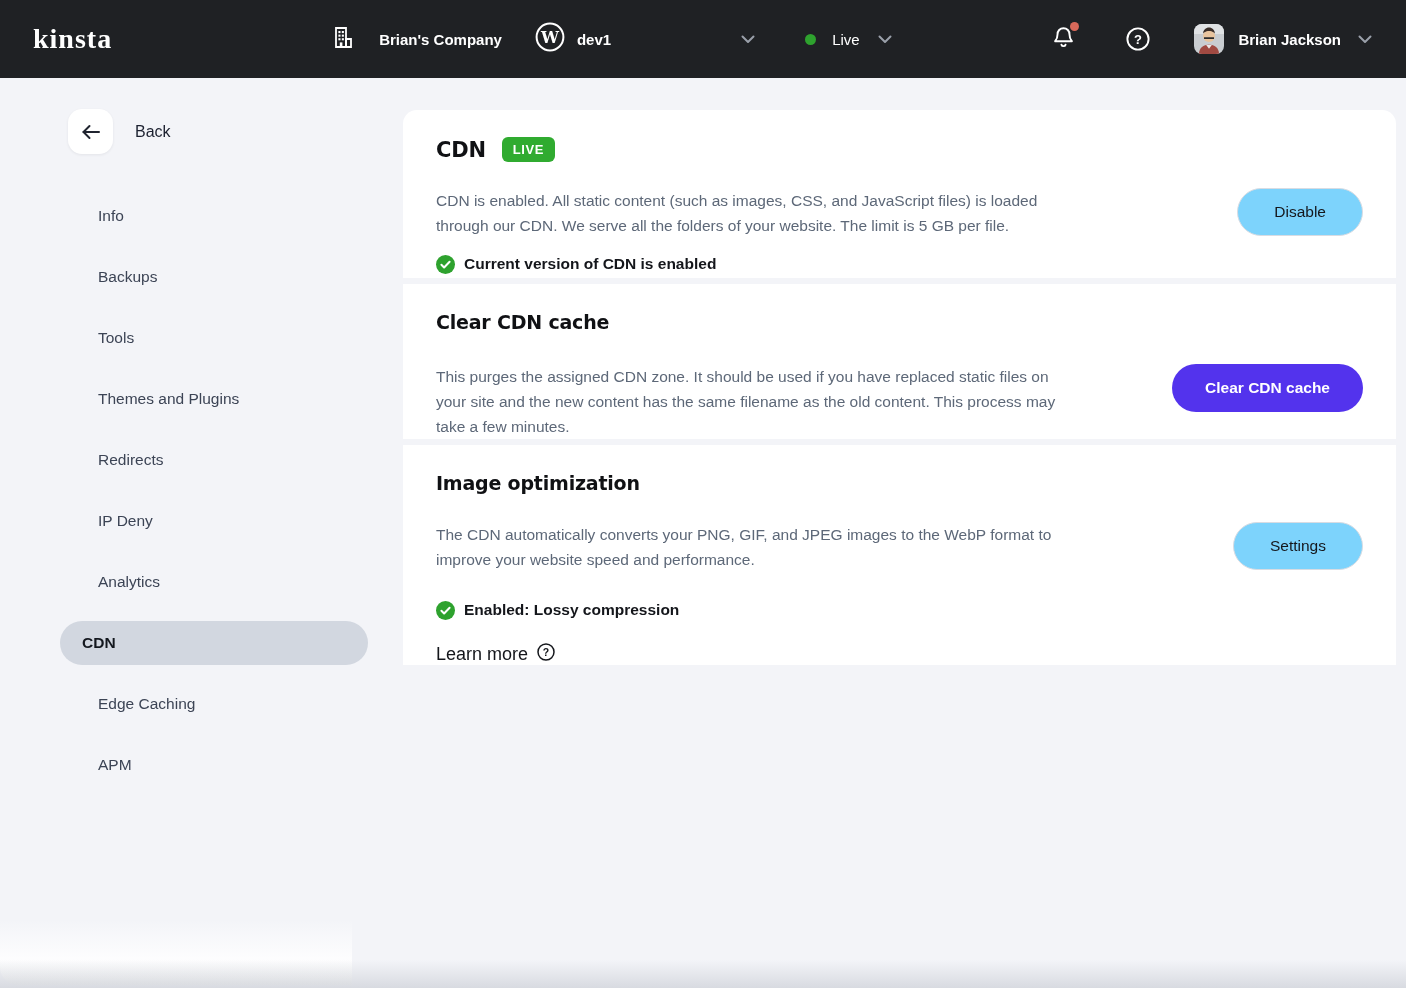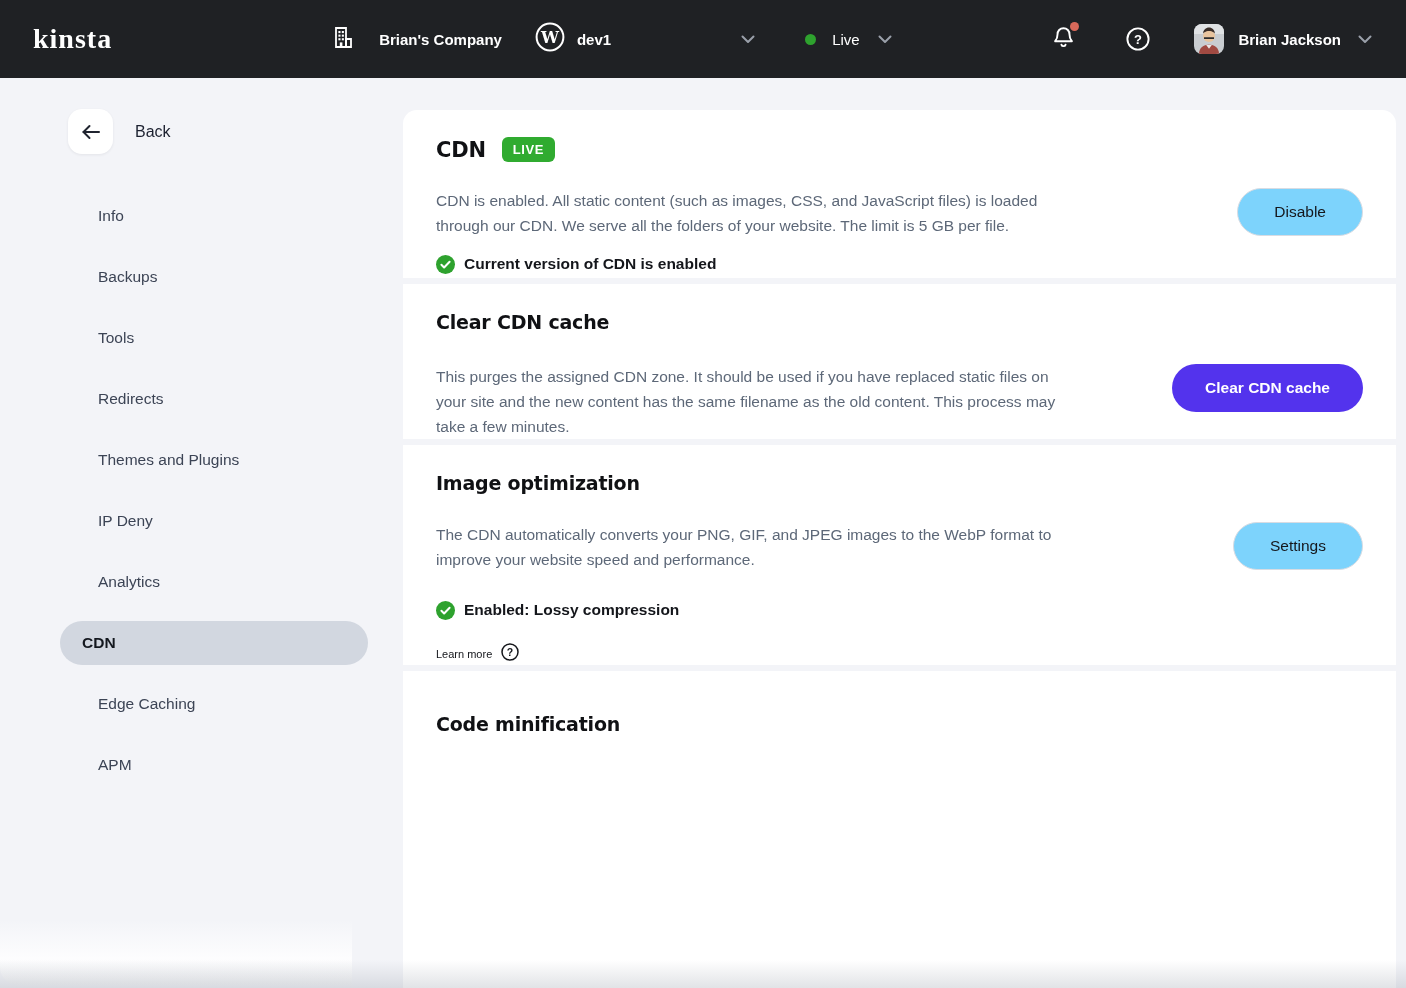--- a/index.html
+++ b/index.html
@@ -94,21 +94,21 @@
   .btn-outline {
     background:#7dd3fc; border:1px solid #d8dce3; color:#15171c;
     padding:0 36px; font-weight:500;
   }
   .btn-primary {
     background:#5333ed; border:none; color:#fff; padding:0 33px; font-weight:700;
   }
   .status-row { display:flex; align-items:flex-start; gap:9px; margin-top:17px; }
   .status-text { font-size:15.5px; font-weight:600; color:#14161b; }
   .learnmore-row { display:flex; align-items:center; gap:9px; margin-top:19px; cursor:pointer; }
-  .learnmore-text { font-size:11px; font-weight:500; color:#14161b; }
+  .learnmore-text { font-size:18px; font-weight:500; color:#14161b; }
 
   
   .sidebar-bottom-panel {
     position:absolute; left:0; bottom:3px; width:352px; height:66px;
     background:linear-gradient(180deg, rgba(255,255,255,0) 0%, #fdfdfe 60%, #f3f4f6 100%);
     border-radius:0 0 0 18px; pointer-events:none; z-index:3;
   }
   .viewport-bottom-shadow {
     position:absolute; left:0; bottom:0; width:1406px; height:28px;
     background:linear-gradient(180deg, rgba(120,128,142,0) 0%, rgba(120,128,142,0.22) 100%);
@@ -209,22 +209,22 @@
             <path d="M8.5 2 2.5 8l6 6" fill="none" stroke="#20242f" stroke-width="2" stroke-linecap="round" stroke-linejoin="round"></path>
           </svg>
       </button>
       <span class="back-label">Back</span>
     </div>
 
     <nav class="side-nav">
       <div class="side-item">Info</div>
       <div class="side-item">Backups</div>
       <div class="side-item">Tools</div>
+      <div class="side-item">Themes and Plugins</div>
       <div class="side-item">Redirects</div>
-      <div class="side-item">Themes and Plugins</div>
       <div class="side-item">IP Deny</div>
       <div class="side-item">Analytics</div>
       <div class="side-item active">CDN</div>
       <div class="side-item">Edge Caching</div>
       <div class="side-item">APM</div>
     </nav>
   </aside>
 
   <main class="main">
 
@@ -291,23 +291,18 @@
                 </svg>
             </span>
           </div>
         </div>
         <div class="btn-col">
           <button class="btn btn-outline">Settings</button>
         </div>
       </div>
     </section>
 
-    <section class="card last">
-      <div class="card-title-row">
-        <h2 class="card-title sub">Code minification</h2>
-      </div>
-    </section>
 
   </main>
 </div>
 
 <div class="sidebar-bottom-panel"></div>
 <div class="viewport-bottom-shadow"></div>
 
 </body></html>

